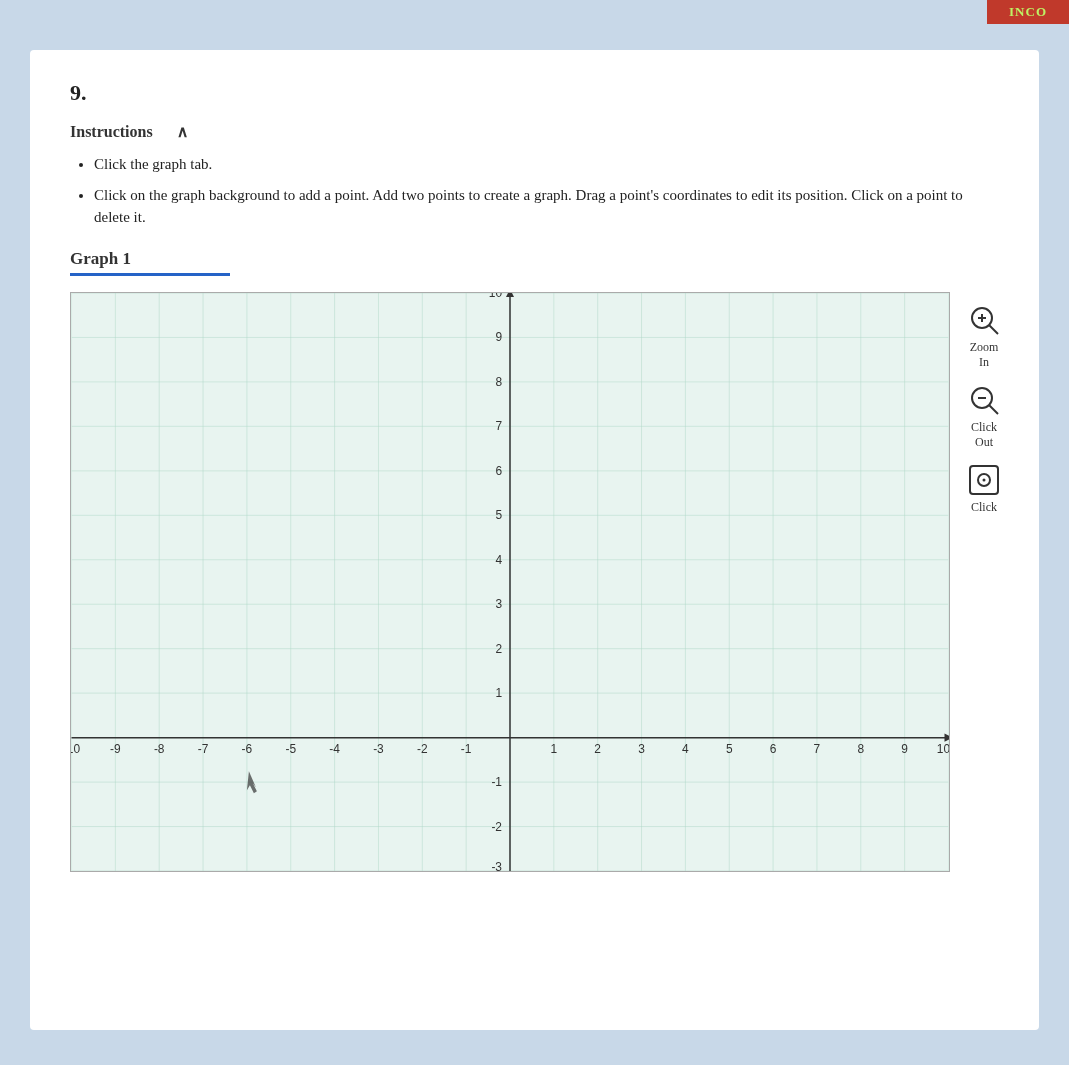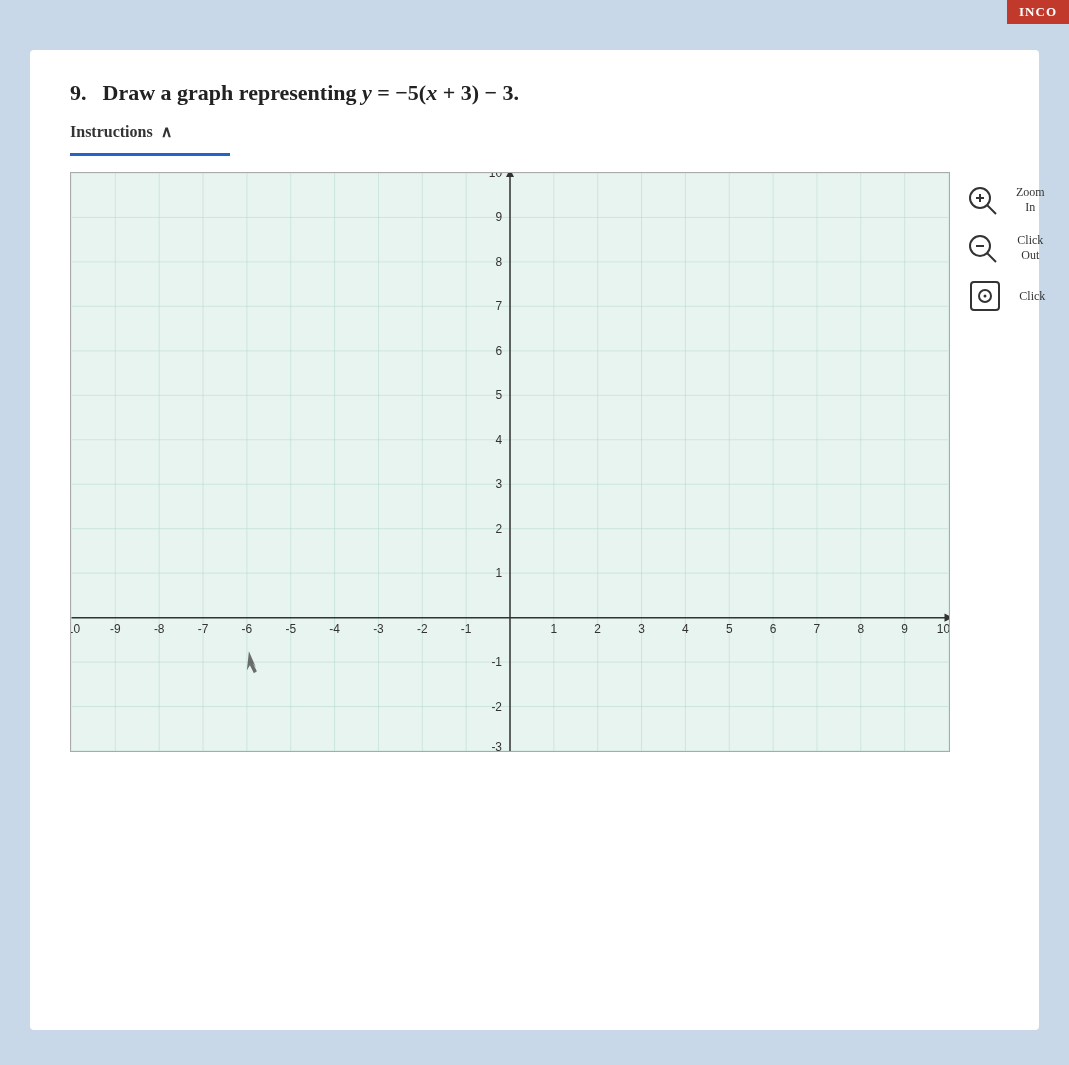--- a/index.html
+++ b/index.html
@@ -20,22 +20,22 @@
       background: #c8d8e8;
       padding: 20px 0 40px 0;
       position: relative;
     }
 
     .top-bar {
       position: absolute;
       top: 0;
       right: 0;
       background: #c0392b;
-      color: #ffffff;
-      padding: 4px 12px;
+      color: #bef264;
+      padding: 4px 22px;
       font-size: 13px;
       font-weight: bold;
       letter-spacing: 1px;
     }
 
     .content {
       background: white;
       margin: 30px 30px 20px 30px;
       padding: 30px 40px 30px 40px;
       border-radius: 4px;
@@ -57,21 +57,21 @@
 
     .question-text {
       font-size: 22px;
       font-weight: bold;
       color: #222;
     }
 
     .instructions-toggle {
       display: flex;
       align-items: center;
-      gap: 8px;
+      gap: 24px;
       font-size: 16px;
       font-weight: bold;
       color: #333;
       cursor: pointer;
       margin-bottom: 12px;
     }
 
     .instructions-list {
       list-style: disc;
       padding-left: 24px;
@@ -129,24 +129,24 @@
     .graph-controls {
       display: flex;
       flex-direction: column;
       align-items: center;
       gap: 12px;
       padding-top: 10px;
     }
 
     .control-btn {
       display: flex;
-      flex-direction: row;
+      flex-direction: column;
       align-items: center;
       cursor: pointer;
-      gap: 16px;
+      gap: 2px;
     }
 
     .control-icon {
       width: 36px;
       height: 36px;
       display: flex;
       align-items: center;
       justify-content: center;
       font-size: 22px;
       color: #333;
@@ -169,30 +169,32 @@
 <div class="page">
 
   <div class="top-bar">
     <span>INCO</span>
   </div>
 
   <div class="content">
 
     <div class="question-header">
       <span class="question-number">9.</span>
-      <span class="question-text">
-        Draw a graph representing <span class="formula">y</span> = −5(<span class="formula">x</span> + 3) − 3.
-      </span>
     </div>
 
     <div class="instructions-toggle">
       <span>Instructions</span>
       <span>∧</span>
     </div>
-
+    <ul class="instructions-list">
+      <li>Click the graph tab.</li>
+      <li>Click on the graph background to add a point. Add two points to create a graph. Drag a point's coordinates to edit its position. Click on a point to delete it.</li>
+    </ul>
+
+    <div class="graph-tab-label">Graph 1</div>
     <div class="graph-tab-underline"></div>
 
     <div class="graph-area">
 
       <div class="graph-container">
         <div class="graph-canvas">
           <svg class="grid-svg" viewBox="0 0 880 580" xmlns="http://www.w3.org/2000/svg">
 
             <defs>
               <clipPath id="graphClip">

